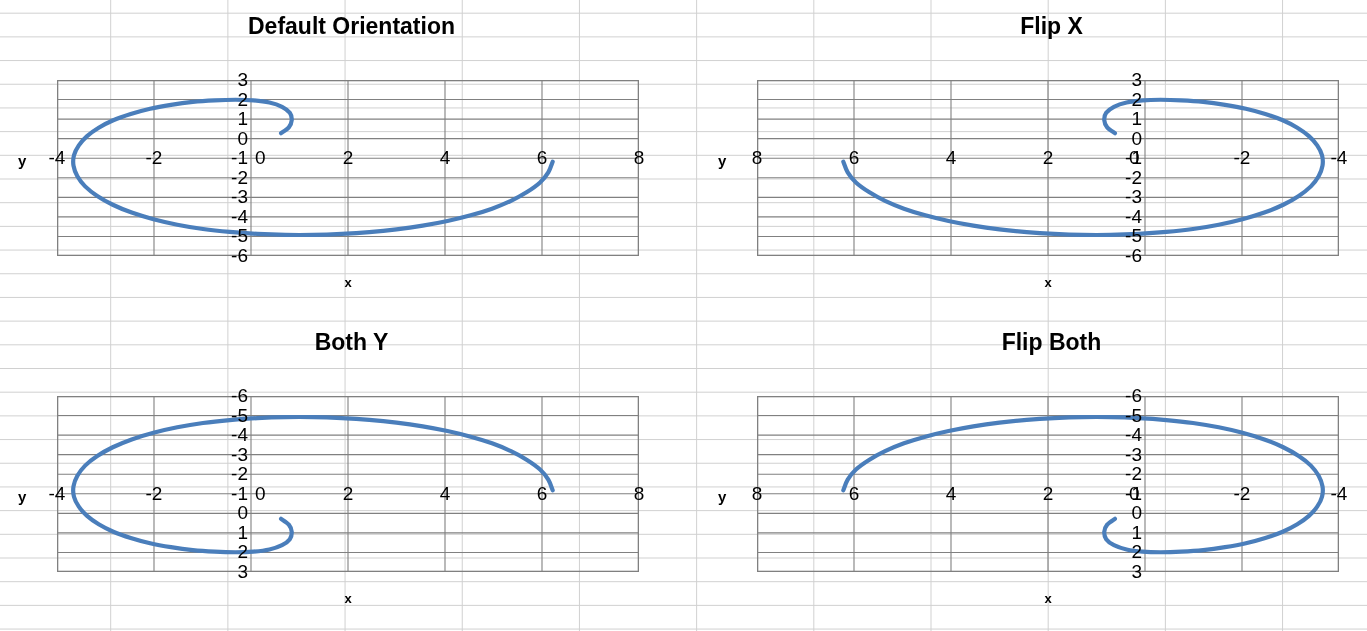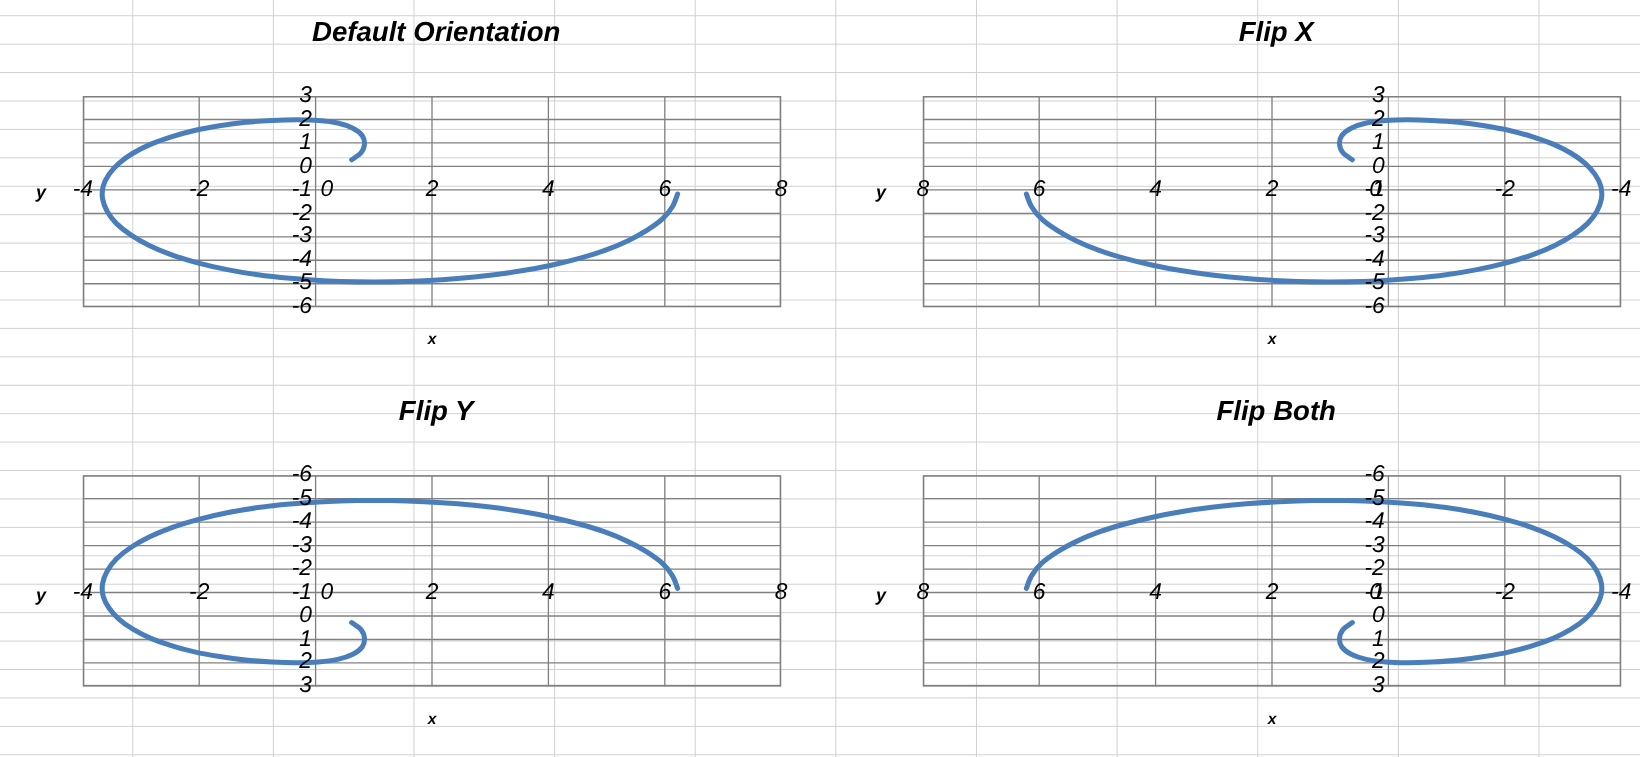--- a/index.html
+++ b/index.html
@@ -14,21 +14,21 @@
   
   #sheet-grid{
     position:absolute;left:0;top:0;width:1367px;height:631px;
     background-image:
       linear-gradient(to right, #d0d0d0 1px, transparent 1px),
       linear-gradient(to bottom, #d0d0d0 1px, transparent 1px);
     background-size:117.2px 23.7px;
     background-position:-7px -11px;
     z-index:0;
   }
-  #panels{position:absolute;left:12px;top:0;width:1104px;height:631px;z-index:1;font-style:italic;}
+  #panels{position:absolute;left:0;top:0;width:1104px;height:631px;z-index:1;}
   .panel{position:absolute;width:683px;height:315px;}
   .panel.p0{left:0;top:0;}
   .panel.p1{left:700px;top:0;}
   .panel.p2{left:0;top:316px;}
   .panel.p3{left:700px;top:316px;}
 
   .chart-title{
     position:absolute;top:12px;left:0;width:100%;
     text-align:center;
     font-size:23px;font-weight:bold;color:#000;
@@ -160,21 +160,21 @@
         <div class="tick xt" style="left: 72px; width: 50px; top: 68.2222px;">6</div>
         <div class="tick xt" style="left: 169px; width: 50px; top: 68.2222px;">4</div>
         <div class="tick xt" style="left: 266px; width: 50px; top: 68.2222px;">2</div>
         <div class="tick xt" style="left: 460px; width: 50px; top: 68.2222px;">-2</div>
         <div class="tick xt" style="left: 557px; width: 50px; top: 68.2222px;">-4</div>
       </div>
       <div class="axis-label-y" style="left: 18px; top: 152.222px;">y</div>
       <div class="axis-label-x" style="left: 57px; width: 582px; text-align: center; top: 275px;">x</div>
     </div>
     <div class="panel p2">
-      <div class="chart-title">Flip Y</div>
+      <div class="chart-title">Both Y</div>
       <div class="plotwrap">
         <svg class="plot-svg" viewBox="0 0 582 176">
           <g>
             <line x1="0" x2="582" y1="0" y2="0" stroke="#808080" stroke-width="1.1"></line>
             <line x1="0" x2="582" y1="19.555555555555554" y2="19.555555555555554" stroke="#808080" stroke-width="1.1"></line>
             <line x1="0" x2="582" y1="39.11111111111111" y2="39.11111111111111" stroke="#808080" stroke-width="1.1"></line>
             <line x1="0" x2="582" y1="58.666666666666664" y2="58.666666666666664" stroke="#808080" stroke-width="1.1"></line>
             <line x1="0" x2="582" y1="78.22222222222221" y2="78.22222222222221" stroke="#808080" stroke-width="1.1"></line>
             <line x1="0" x2="582" y1="97.77777777777779" y2="97.77777777777779" stroke="#808080" stroke-width="1.1"></line>
             <line x1="0" x2="582" y1="117.33333333333333" y2="117.33333333333333" stroke="#808080" stroke-width="1.1"></line>

